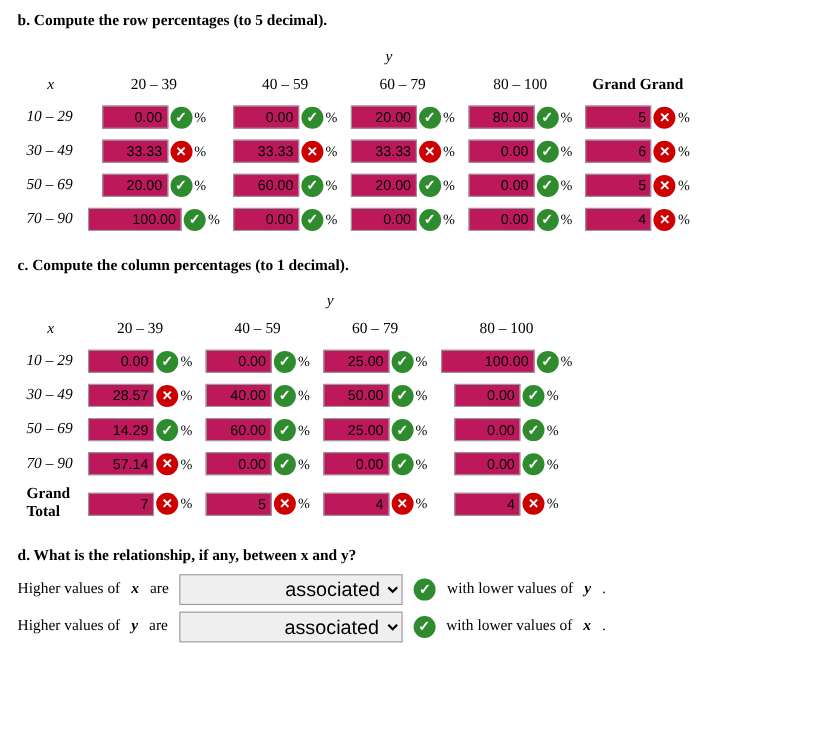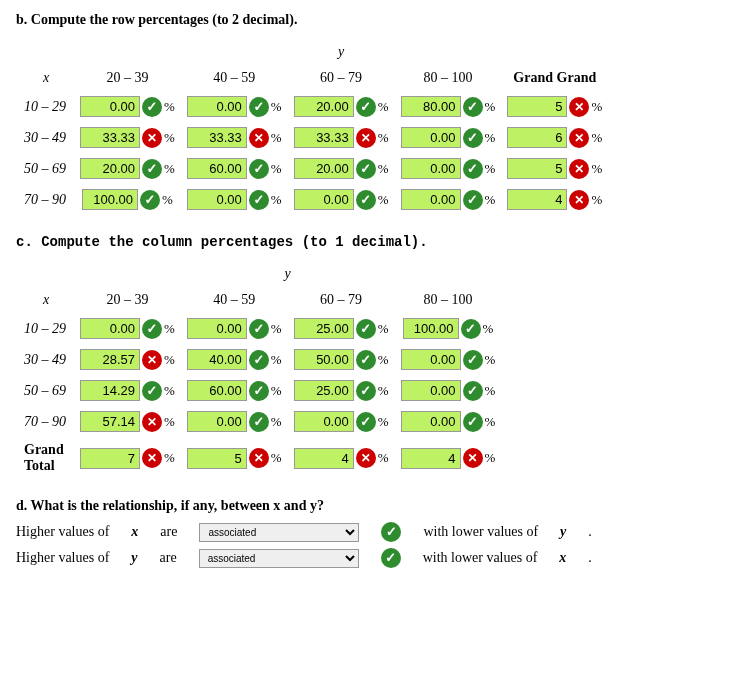--- a/index.html
+++ b/index.html
@@ -47,24 +47,24 @@
       display: inline-flex;
       align-items: center;
       gap: 2px;
     }
     input[type="text"] {
       width: 60px;
       border: 1px solid #999;
       padding: 2px 4px;
       font-size: 13px;
       text-align: right;
-      background: #bef264;
+      background: #be185d;
     }
     input[type="text"].wide {
-      width: 56px;
+      width: 85px;
     }
     .pct-sign {
       font-size: 13px;
     }
     
     .icon-check {
       display: inline-block;
       width: 20px;
       height: 20px;
       border-radius: 50%;
@@ -105,45 +105,45 @@
       font-style: italic;
       text-align: center;
     }
     .x-label {
       font-style: italic;
     }
     .italic { font-style: italic; }
     .bold-italic { font-weight: bold; font-style: italic; }
     .grand-total-header { font-weight: bold; }
     select {
-      font-size: 10px;
+      font-size: 18px;
       padding: 2px 4px;
       border: 1px solid #999;
       min-width: 160px;
+      text-align: right;
     }
     .dropdown-row {
       display: flex;
       align-items: center;
-      gap: 22px;
+      gap: 10px;
       margin: 6px 0;
       font-size: 14px;
     }
     .section-c-label {
       margin-top: 4px;
       margin-bottom: 8px;
-      font-family: Liberation Mono, monospace;
     }
     .section-d-label {
       margin-bottom: 8px;
     }
   </style>
 </head>
 <body>
 
-<div class="section-label">b. Compute the row percentages (to 2 decimal).</div>
+<div class="section-label">b. Compute the row percentages (to 5 decimal).</div>
 
 <div class="table-container">
   <table>
     <thead>
       <tr>
         <th></th>
         <th colspan="5" class="y-label"><span class="italic">y</span></th>
       </tr>
       <tr>
         <th class="x-label"><span class="italic">x</span></th>

